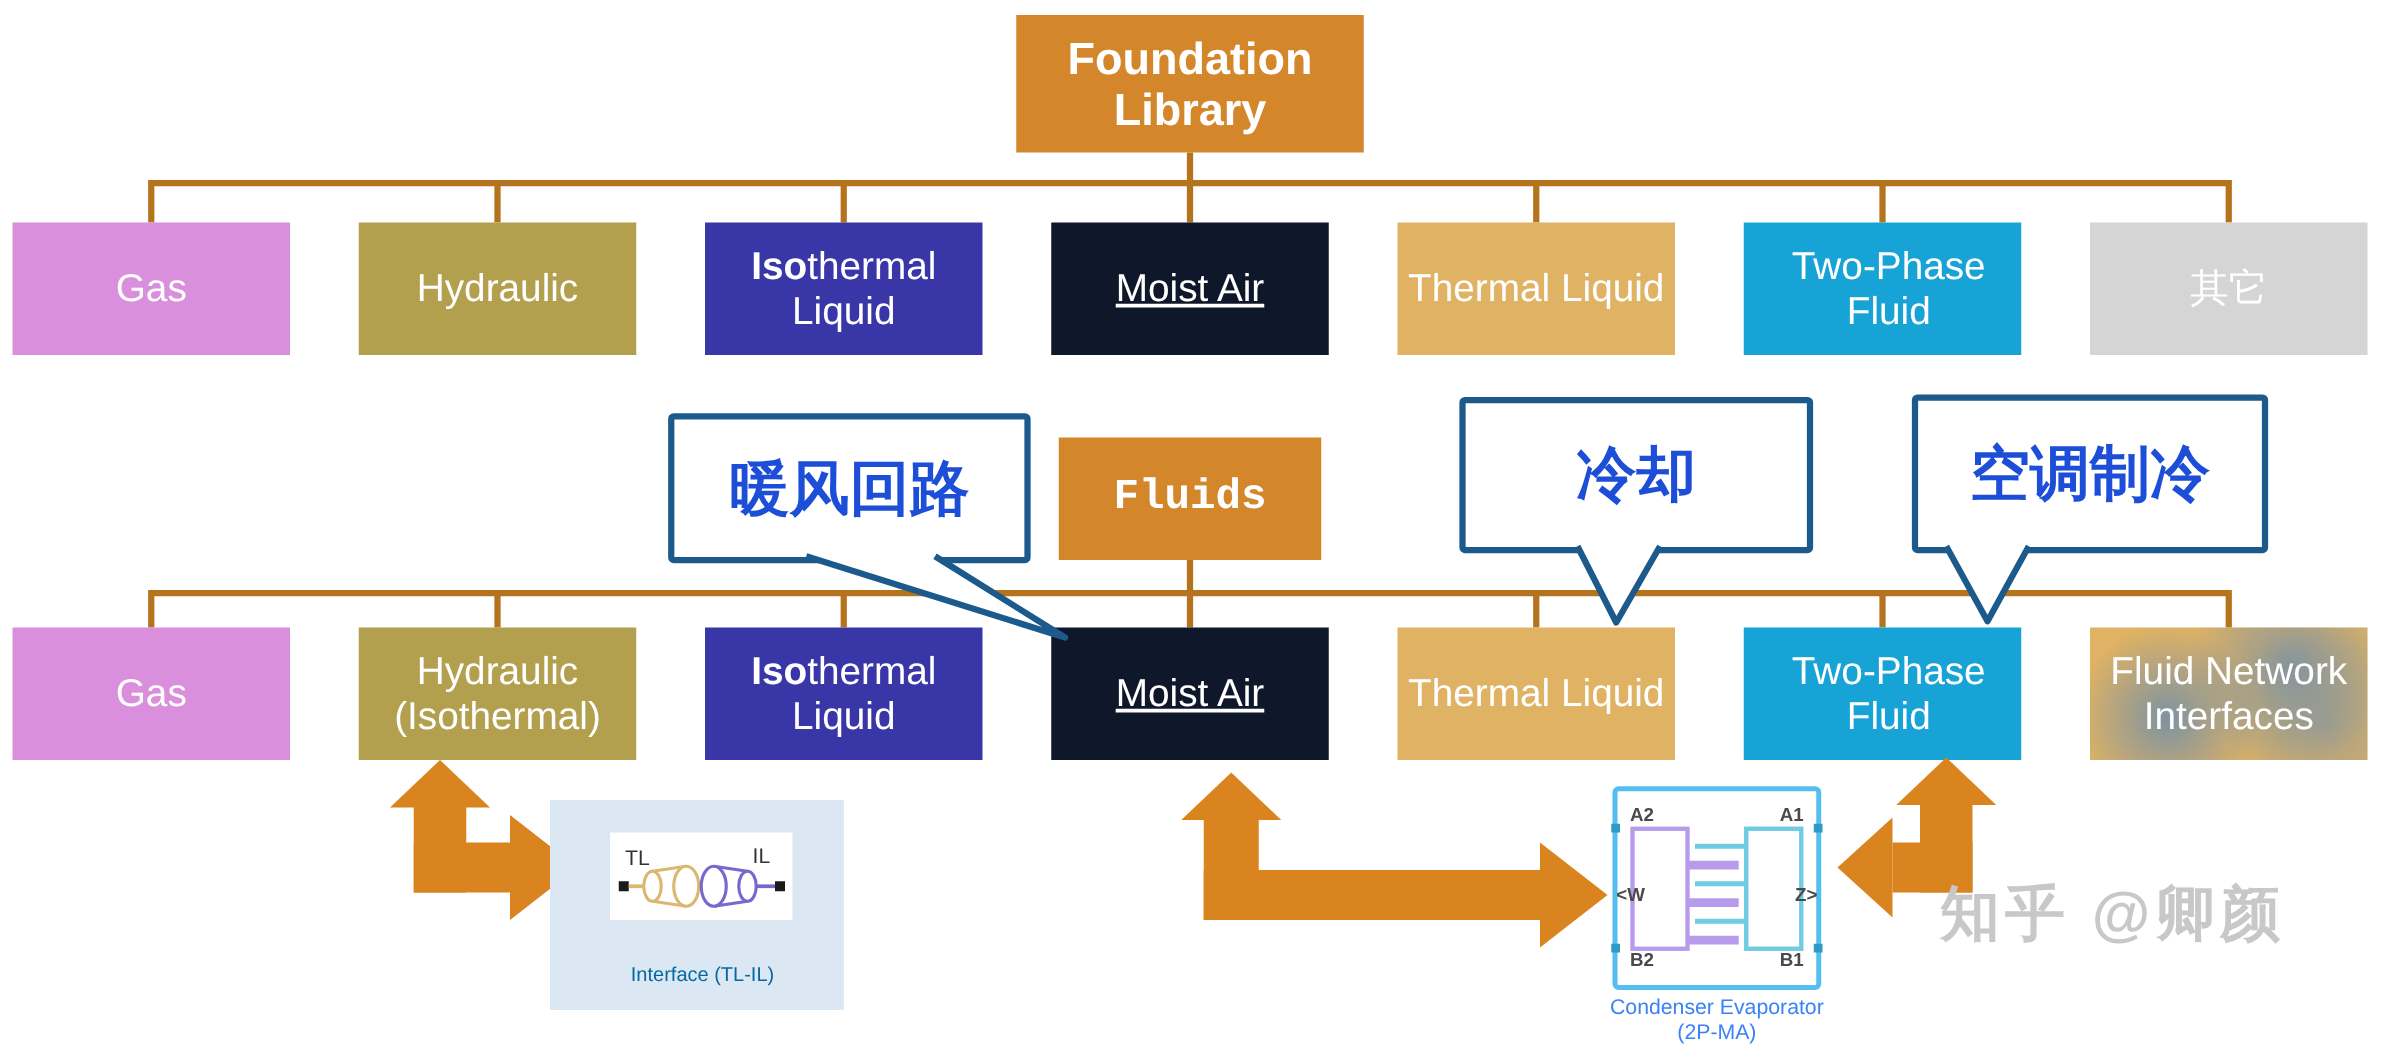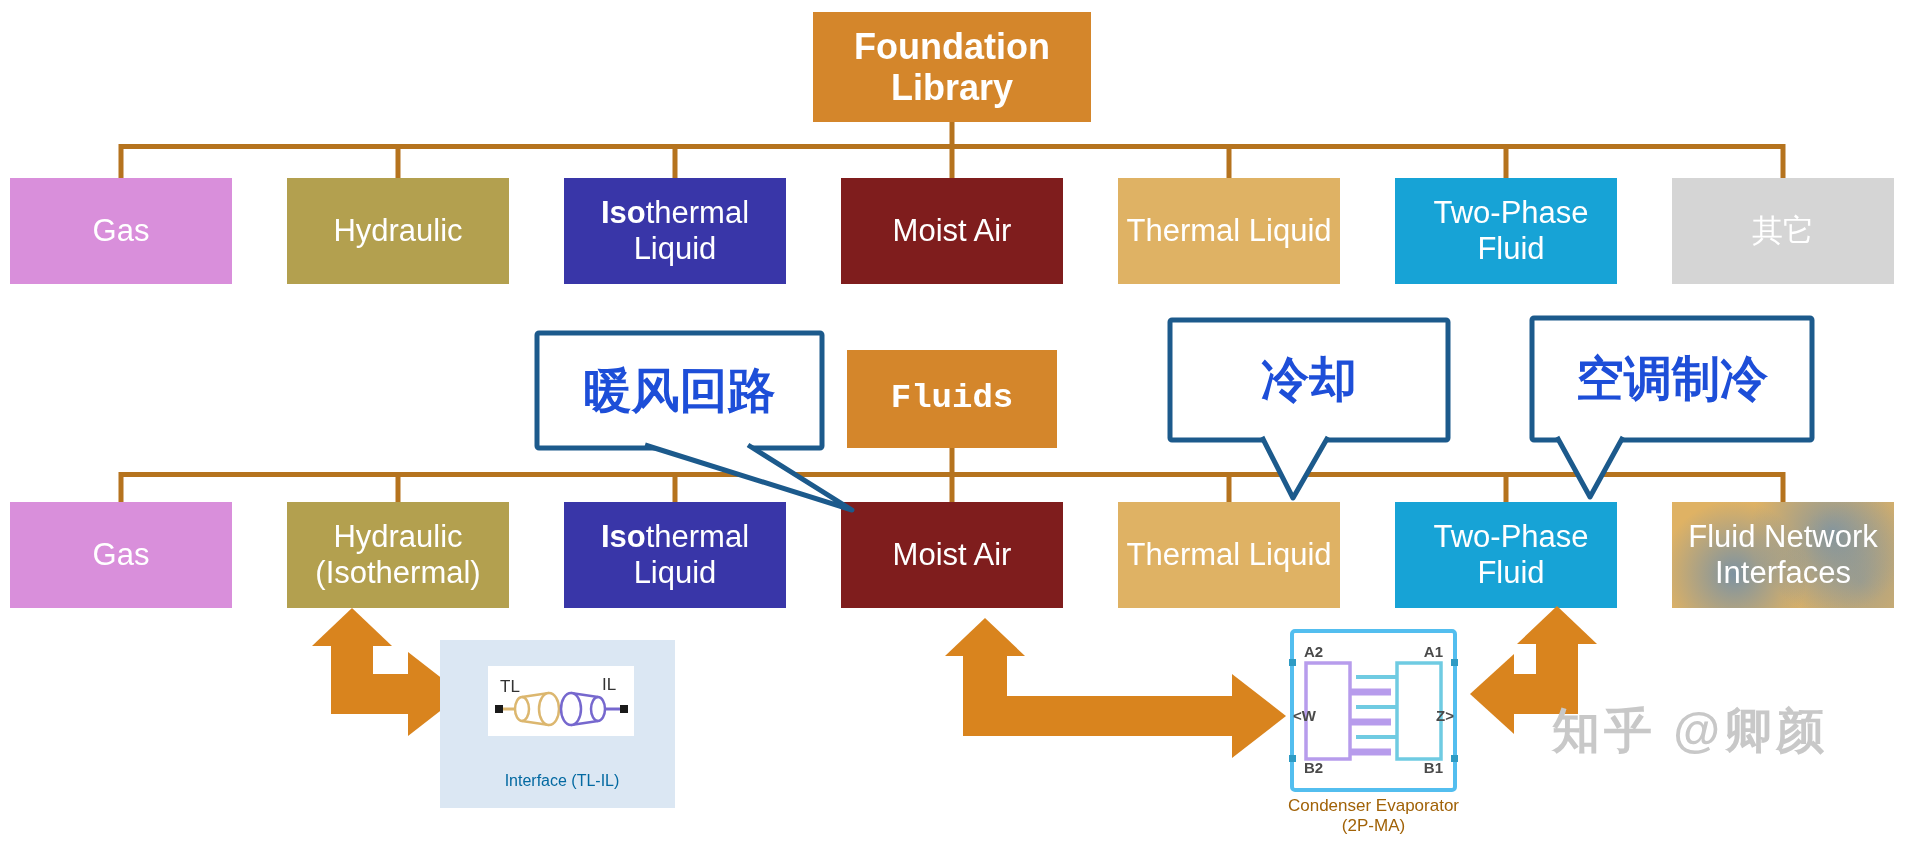--- a/index.html
+++ b/index.html
@@ -7,40 +7,40 @@
           font-family:"Liberation Sans","DejaVu Sans",sans-serif;}
   .lay{position:absolute;}
   svg.lay{left:0;top:0;width:1907px;height:843px;}
   .box{position:absolute;width:222px;height:106px;display:flex;align-items:center;justify-content:center;
        text-align:center;color:#fff;font-size:31px;line-height:1.15;padding:0 6px;box-sizing:border-box;}
   .box .b{font-weight:bold;}
   .orange{background:#D4862B;color:#fff;font-weight:bold;}
   .gas{background:#D98FDB;}
   .hyd{background:#B3A04F;}
   .iso{background:#3936A8;}
-  .moist{background:#7f1d1d;}
+  .moist{background:#0f172a;text-decoration:underline;}
   .thermal{background:#DFB264;}
   .twophase{background:#17A3D6;padding-left:16px;}
   .other{background:#D5D5D5;}
   .fln{background:
        radial-gradient(circle at 28% 68%, rgba(72,130,195,.65), rgba(72,130,195,0) 42%),
        radial-gradient(circle at 72% 28%, rgba(72,130,195,.55), rgba(72,130,195,0) 46%),
        radial-gradient(circle at 85% 75%, rgba(72,130,195,.35), rgba(72,130,195,0) 40%),
        #DFB264;}
   #foundation{left:813px;top:12px;width:278px;height:110px;font-size:36px;}
   #fluids{left:847px;top:350px;width:210px;height:98px;font-size:34px;font-family:Liberation Mono, monospace;}
   .r1{top:178px;} .r2{top:502px;}
   .c1{left:10px;} .c2{left:287px;} .c3{left:564px;} .c4{left:841px;}
   .c5{left:1118px;} .c6{left:1395px;} .c7{left:1672px;}
   .callout-text{position:absolute;display:flex;align-items:center;justify-content:center;
        font-size:48px;font-weight:bold;color:#1d4ed8;}
   #cap-interface{position:absolute;left:442px;top:772px;width:240px;text-align:center;
        font-size:16px;color:#0369a1;}
   #cap-condenser{position:absolute;left:1266px;top:796px;width:215px;text-align:center;
-       font-size:17px;line-height:20px;color:#a16207;}
+       font-size:17px;line-height:20px;color:#3b82f6;}
   #watermark{position:absolute;left:1552px;top:699px;font-size:48px;font-weight:bold;
        color:#C8C8C8;letter-spacing:4px;white-space:nowrap;}
 </style>
 </head>
 <body>
 
 <div id="canvas">
 
   <svg class="lay">
     <g stroke="#B5731E" stroke-width="5" fill="none">

